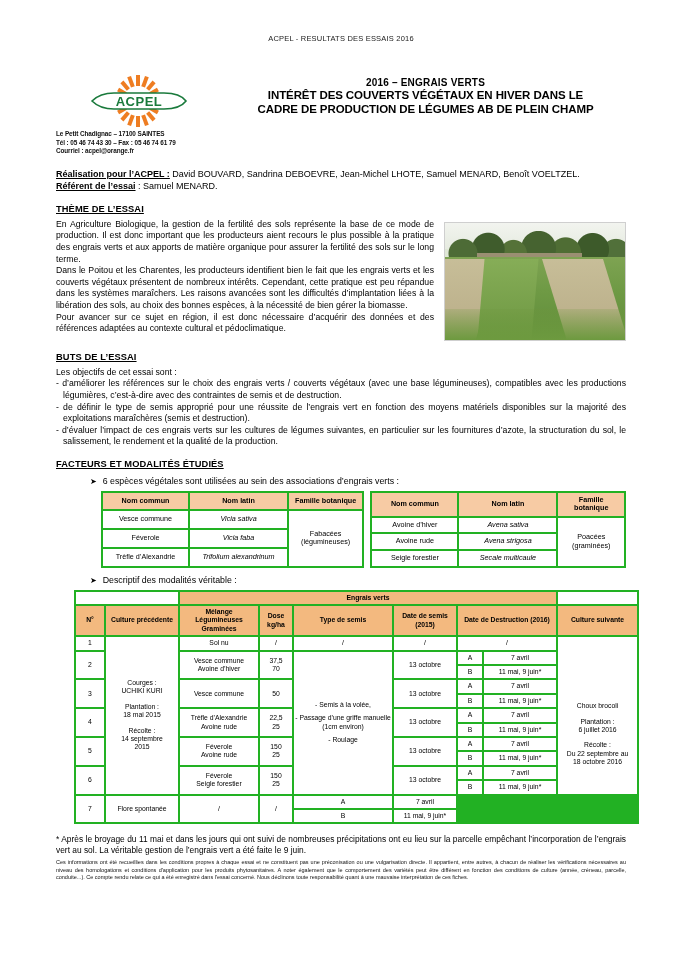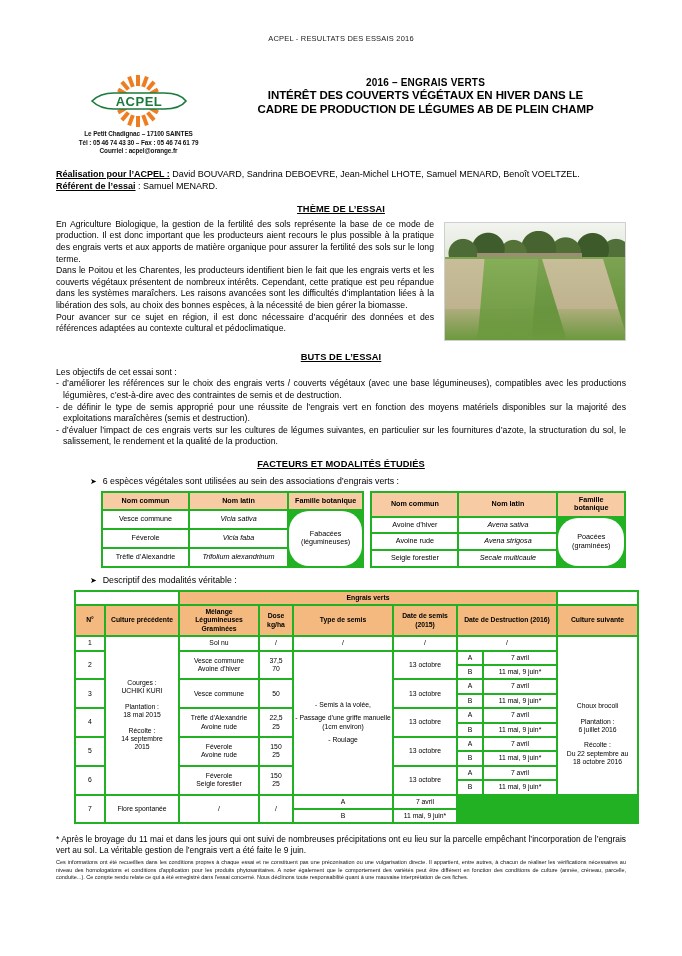--- a/index.html
+++ b/index.html
@@ -31,21 +31,21 @@
     color: #1a1a1a;
   }
   .head-block {
     display: flex;
     align-items: flex-start;
     margin-top: 30px;
   }
   .logo-col {
     width: 165px;
     flex: 0 0 165px;
-    text-align: center;
+    text-align: left;
     padding-top: 2px;
   }
   .logo-mark {
     position: relative;
     width: 108px;
     height: 52px;
     margin: 0 auto 3px auto;
   }
   .sunburst {
     position: absolute;
@@ -92,21 +92,20 @@
     text-align: justify;
   }
   .u { text-decoration: underline; font-weight: bold; }
   .section-title {
     font-size: 9.3px;
     font-weight: bold;
     text-decoration: underline;
     margin-top: 11px;
     margin-bottom: 5px;
     letter-spacing: .1px;
-    text-align: center;
   }
   
   .theme-row {
     display: flex;
     gap: 10px;
     align-items: flex-start;
   }
   .theme-text {
     flex: 1 1 auto;
     font-size: 8.7px;
@@ -194,21 +193,21 @@
     line-height: 8.6px;
   }
   table.sp th {
     background: #f7cba4;
     font-weight: bold;
     font-size: 7.2px;
     line-height: 8.4px;
   }
   td.sp-common { text-align: left; padding-left: 4px; }
   td.latin { font-style: italic; }
-  td.fam { vertical-align: middle; border-radius: 20px; }
+  td.fam { vertical-align: middle; }
   
   .mod-wrap { margin: 4px 0 0 18px; }
   table.mod {
     border-collapse: separate;
     border-spacing: 2px;
     background: #22b123;
     table-layout: fixed;
     width: 545px;
   }
   table.mod th, table.mod td {

